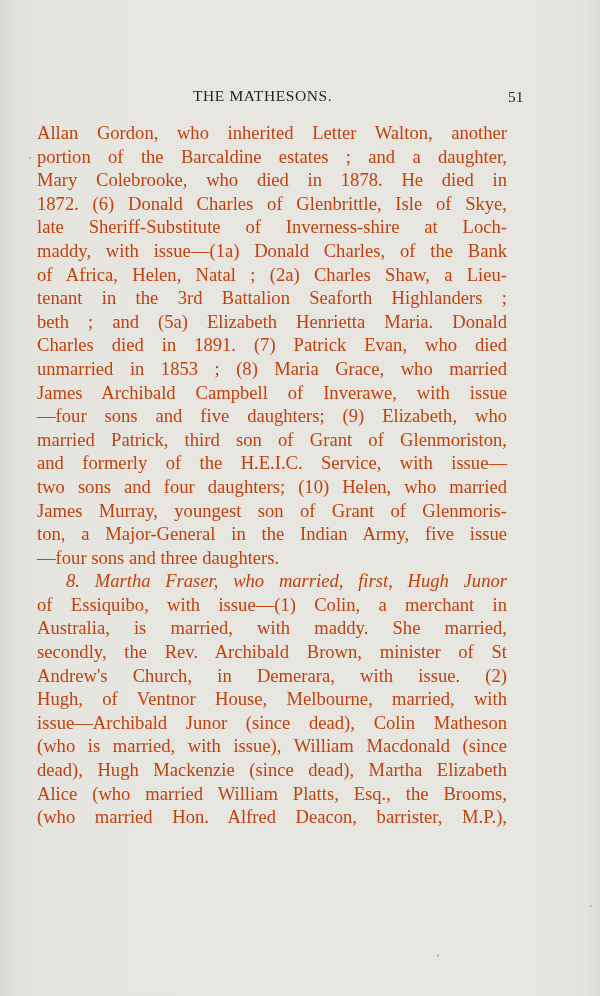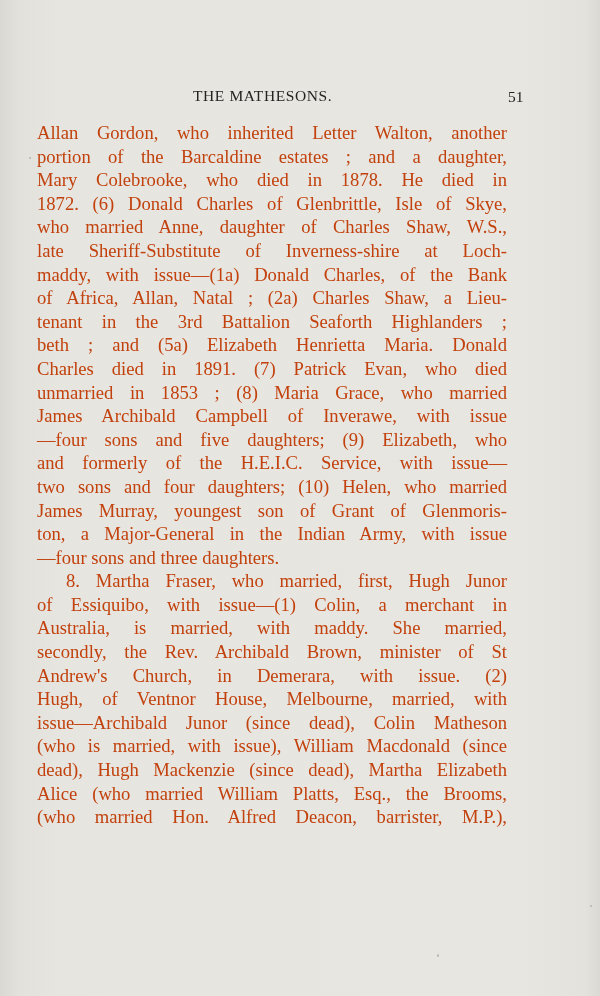--- a/index.html
+++ b/index.html
@@ -59,20 +59,21 @@
       white-space: nowrap;
       text-align: justify;
       text-align-last: justify;
       color: #c2410c;
     }
     .line.last {
       text-align-last: left;
     }
     .line.indent {
       padding-left: 29px;
+      font-style: italic;
     }
     .spot {
       position: absolute;
       border-radius: 50%;
       background: #8a8883;
       opacity: 0.5;
     }
   </style>
 </head>
 <body>
@@ -81,34 +82,34 @@
   <div class="running-head">
     <span class="running-title">THE MATHESONS.</span>
     <span class="page-number">51</span>
   </div>
 
   <div class="body-text">
     <span class="line">Allan Gordon, who inherited Letter Walton, another</span>
     <span class="line">portion of the Barcaldine estates ; and a daughter,</span>
     <span class="line">Mary Colebrooke, who died in 1878.  He died in</span>
     <span class="line">1872.  (6) Donald Charles of Glenbrittle, Isle of Skye,</span>
-    <span class="line">who married Anne, daughter of Charles Shaw, W.S.,</span>
     <span class="line">late Sheriff-Substitute of Inverness-shire at Loch-</span>
     <span class="line">maddy, with issue—(1a) Donald Charles, of the Bank</span>
-    <span class="line">of Africa, Allan, Natal ; (2a) Charles Shaw, a Lieu-</span>
+    <span class="line">of Africa, Helen, Natal ; (2a) Charles Shaw, a Lieu-</span>
     <span class="line">tenant in the 3rd Battalion Seaforth Highlanders ;</span>
     <span class="line">beth ; and (5a) Elizabeth Henrietta Maria.  Donald</span>
     <span class="line">Charles died in 1891.  (7) Patrick Evan, who died</span>
     <span class="line">unmarried in 1853 ; (8) Maria Grace, who married</span>
     <span class="line">James Archibald Campbell of Inverawe, with issue</span>
     <span class="line">—four sons and five daughters; (9) Elizabeth, who</span>
+    <span class="line">married Patrick, third son of Grant of Glenmoriston,</span>
     <span class="line">and formerly of the H.E.I.C. Service, with issue—</span>
     <span class="line">two sons and four daughters; (10) Helen, who married</span>
     <span class="line">James Murray, youngest son of Grant of Glenmoris-</span>
-    <span class="line">ton, a Major-General in the Indian Army, with issue</span>
+    <span class="line">ton, a Major-General in the Indian Army, five issue</span>
     <span class="line last">—four sons and three daughters.</span>
     <span class="line indent">8. Martha Fraser, who married, first, Hugh Junor</span>
     <span class="line">of Essiquibo, with issue—(1) Colin, a merchant in</span>
     <span class="line">Australia, is married, with maddy.  She married,</span>
     <span class="line">secondly, the Rev. Archibald Brown, minister of St</span>
     <span class="line">Andrew's Church, in Demerara, with issue.  (2)</span>
     <span class="line">Hugh, of Ventnor House, Melbourne, married, with</span>
     <span class="line">issue—Archibald Junor (since dead), Colin Matheson</span>
     <span class="line">(who is married, with issue), William Macdonald (since</span>
     <span class="line">dead), Hugh Mackenzie (since dead), Martha Elizabeth</span>

